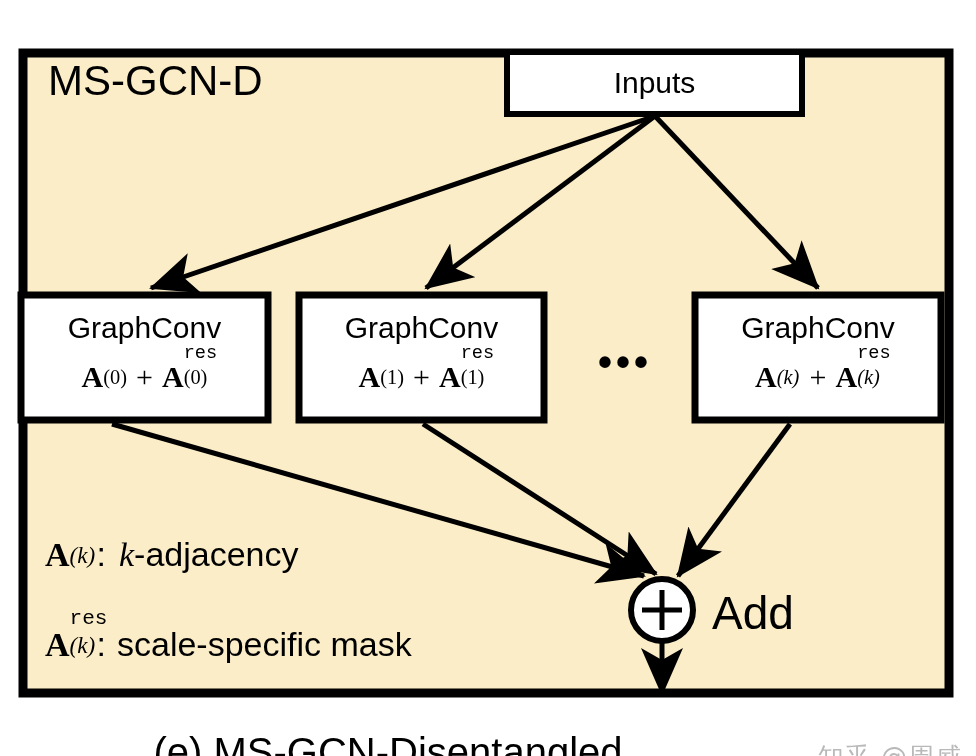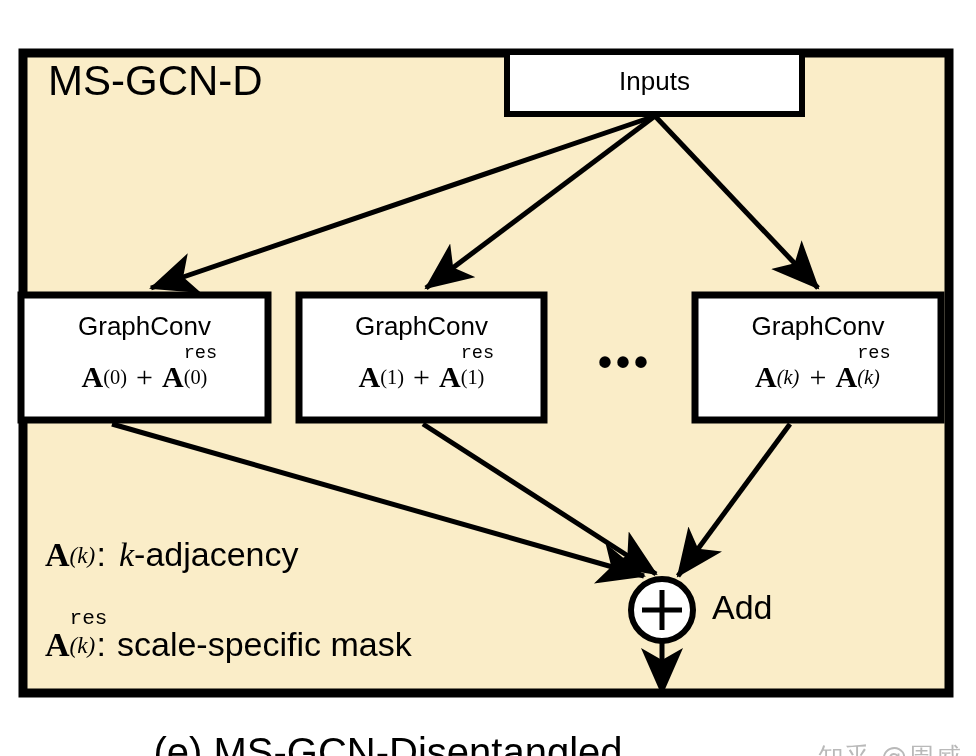--- a/index.html
+++ b/index.html
@@ -34,21 +34,21 @@
     white-space: nowrap;
     line-height: 1;
   }
   .panel-title {
     left: 48px;
     top: 18px;
     font-size: 42px;
     letter-spacing: 0px;
   }
   .box-title {
-    font-size: 26px;
+    font-size: 30px;
     text-align: left;
   }
   .box-formula {
     font-size: 30px;
     text-align: center;
     font-family: "Liberation Serif", serif;
   }
   .bold-A {
     font-weight: bold;
     font-family: "Liberation Serif", serif;
@@ -96,21 +96,21 @@
     font-size: 34px;
   }
   .legend2 {
     left: 45px;
     top: 585px;
     font-size: 34px;
   }
   .add-label {
     left: 712px;
     top: 548px;
-    font-size: 34px;
+    font-size: 46px;
   }
   .caption {
     left: 0;
     top: 690px;
     width: 776px;
     text-align: center;
     font-size: 40px;
     white-space: nowrap;
   }
   .watermark {

